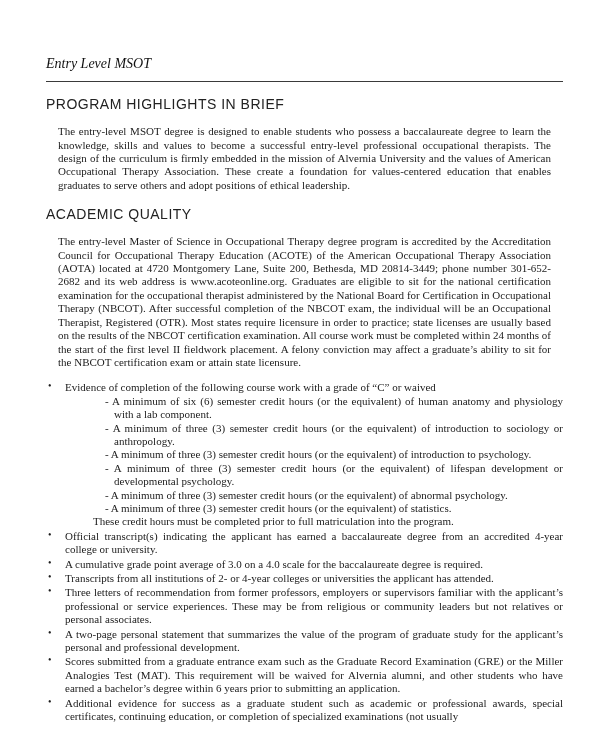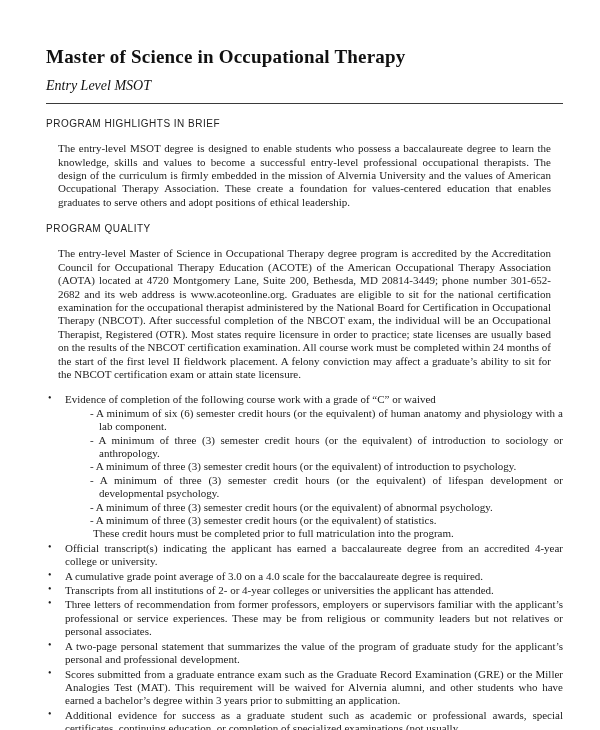--- a/index.html
+++ b/index.html
@@ -34,21 +34,21 @@
     color: #111111;
   }
   .rule {
     border: 0;
     border-top: 1.2px solid #3a3a3a;
     margin: 9px 0 0 0;
   }
   .sec-heading {
     margin: 14px 0 4px 0;
     font-family: "Liberation Sans", "DejaVu Sans", sans-serif;
-    font-size: 10px;
+    font-size: 14px;
     font-weight: 400;
     letter-spacing: .5px;
     color: #222222;
   }
   .body-text {
     margin: 12px;
     text-align: justify;
   }
   .req-list {
     list-style: none;
@@ -62,45 +62,44 @@
     margin: 0 0 1px 0;
   }
   .bullet {
     position: absolute;
     left: 2px;
     top: -1px;
     font-size: 10px;
     color: #1b1b1b;
   }
   .sub-item {
-    margin-left: 25px;
+    margin-left: 40px;
     padding-left: 9px;
     text-indent: -9px;
   }
   .sub-note {
     margin-left: 28px;
     font-family: Liberation Serif, serif;
   }
 </style>
 </head>
 <body>
 
 <div class="doc">
 
-  <h1 class="title">Master of Science in Occupational Therapy</h1>
   <div class="subtitle">Entry Level MSOT</div>
   <hr class="rule">
 
   <section class="sec">
     <h2 class="sec-heading">PROGRAM HIGHLIGHTS IN BRIEF</h2>
     <p class="body-text">The entry-level MSOT degree is designed to enable students who possess a baccalaureate degree to learn the knowledge, skills and values to become a successful entry-level professional occupational therapists. The design of the curriculum is firmly embedded in the mission of Alvernia University and the values of American Occupational Therapy Association. These create a foundation for values-centered education that enables graduates to serve others and adopt positions of ethical leadership.</p>
   </section>
 
   <section class="sec">
-    <h2 class="sec-heading">PROGRAM QUALITY</h2>
+    <h2 class="sec-heading">ACADEMIC QUALITY</h2>
     <p class="body-text">The entry-level Master of Science in Occupational Therapy degree program is accredited by the Accreditation Council for Occupational Therapy Education (ACOTE) of the American Occupational Therapy Association (AOTA) located at 4720 Montgomery Lane, Suite 200, Bethesda, MD 20814-3449; phone number 301-652-2682 and its web address is www.acoteonline.org. Graduates are eligible to sit for the national certification examination for the occupational therapist administered by the National Board for Certification in Occupational Therapy (NBCOT). After successful completion of the NBCOT exam, the individual will be an Occupational Therapist, Registered (OTR). Most states require licensure in order to practice; state licenses are usually based on the results of the NBCOT certification examination. All course work must be completed within 24 months of the start of the first level II fieldwork placement. A felony conviction may affect a graduate’s ability to sit for the NBCOT certification exam or attain state licensure.</p>
   </section>
 
   <section class="sec">
 
     <ul class="req-list">
 
       <li class="req-item">
         <span class="bullet">•</span>
         <div class="req-text">Evidence of completion of the following course work with a grade of “C” or waived</div>
@@ -133,21 +132,21 @@
         <div class="req-text">Three letters of recommendation from former professors, employers or supervisors familiar with the applicant’s professional or service experiences. These may be from religious or community leaders but not relatives or personal associates.</div>
       </li>
 
       <li class="req-item">
         <span class="bullet">•</span>
         <div class="req-text">A two-page personal statement that summarizes the value of the program of graduate study for the applicant’s personal and professional development.</div>
       </li>
 
       <li class="req-item">
         <span class="bullet">•</span>
-        <div class="req-text">Scores submitted from a graduate entrance exam such as the Graduate Record Examination (GRE) or the Miller Analogies Test (MAT).  This requirement will be waived for Alvernia alumni, and other students who have earned a bachelor’s degree within 3 years prior to submitting an application.</div>
+        <div class="req-text">Scores submitted from a graduate entrance exam such as the Graduate Record Examination (GRE) or the Miller Analogies Test (MAT).  This requirement will be waived for Alvernia alumni, and other students who have earned a bachelor’s degree within 6 years prior to submitting an application.</div>
       </li>
 
       <li class="req-item">
         <span class="bullet">•</span>
         <div class="req-text">Additional evidence for success as a graduate student such as academic or professional awards, special certificates, continuing education, or completion of specialized examinations (not usually</div>
       </li>
 
     </ul>
   </section>
 

